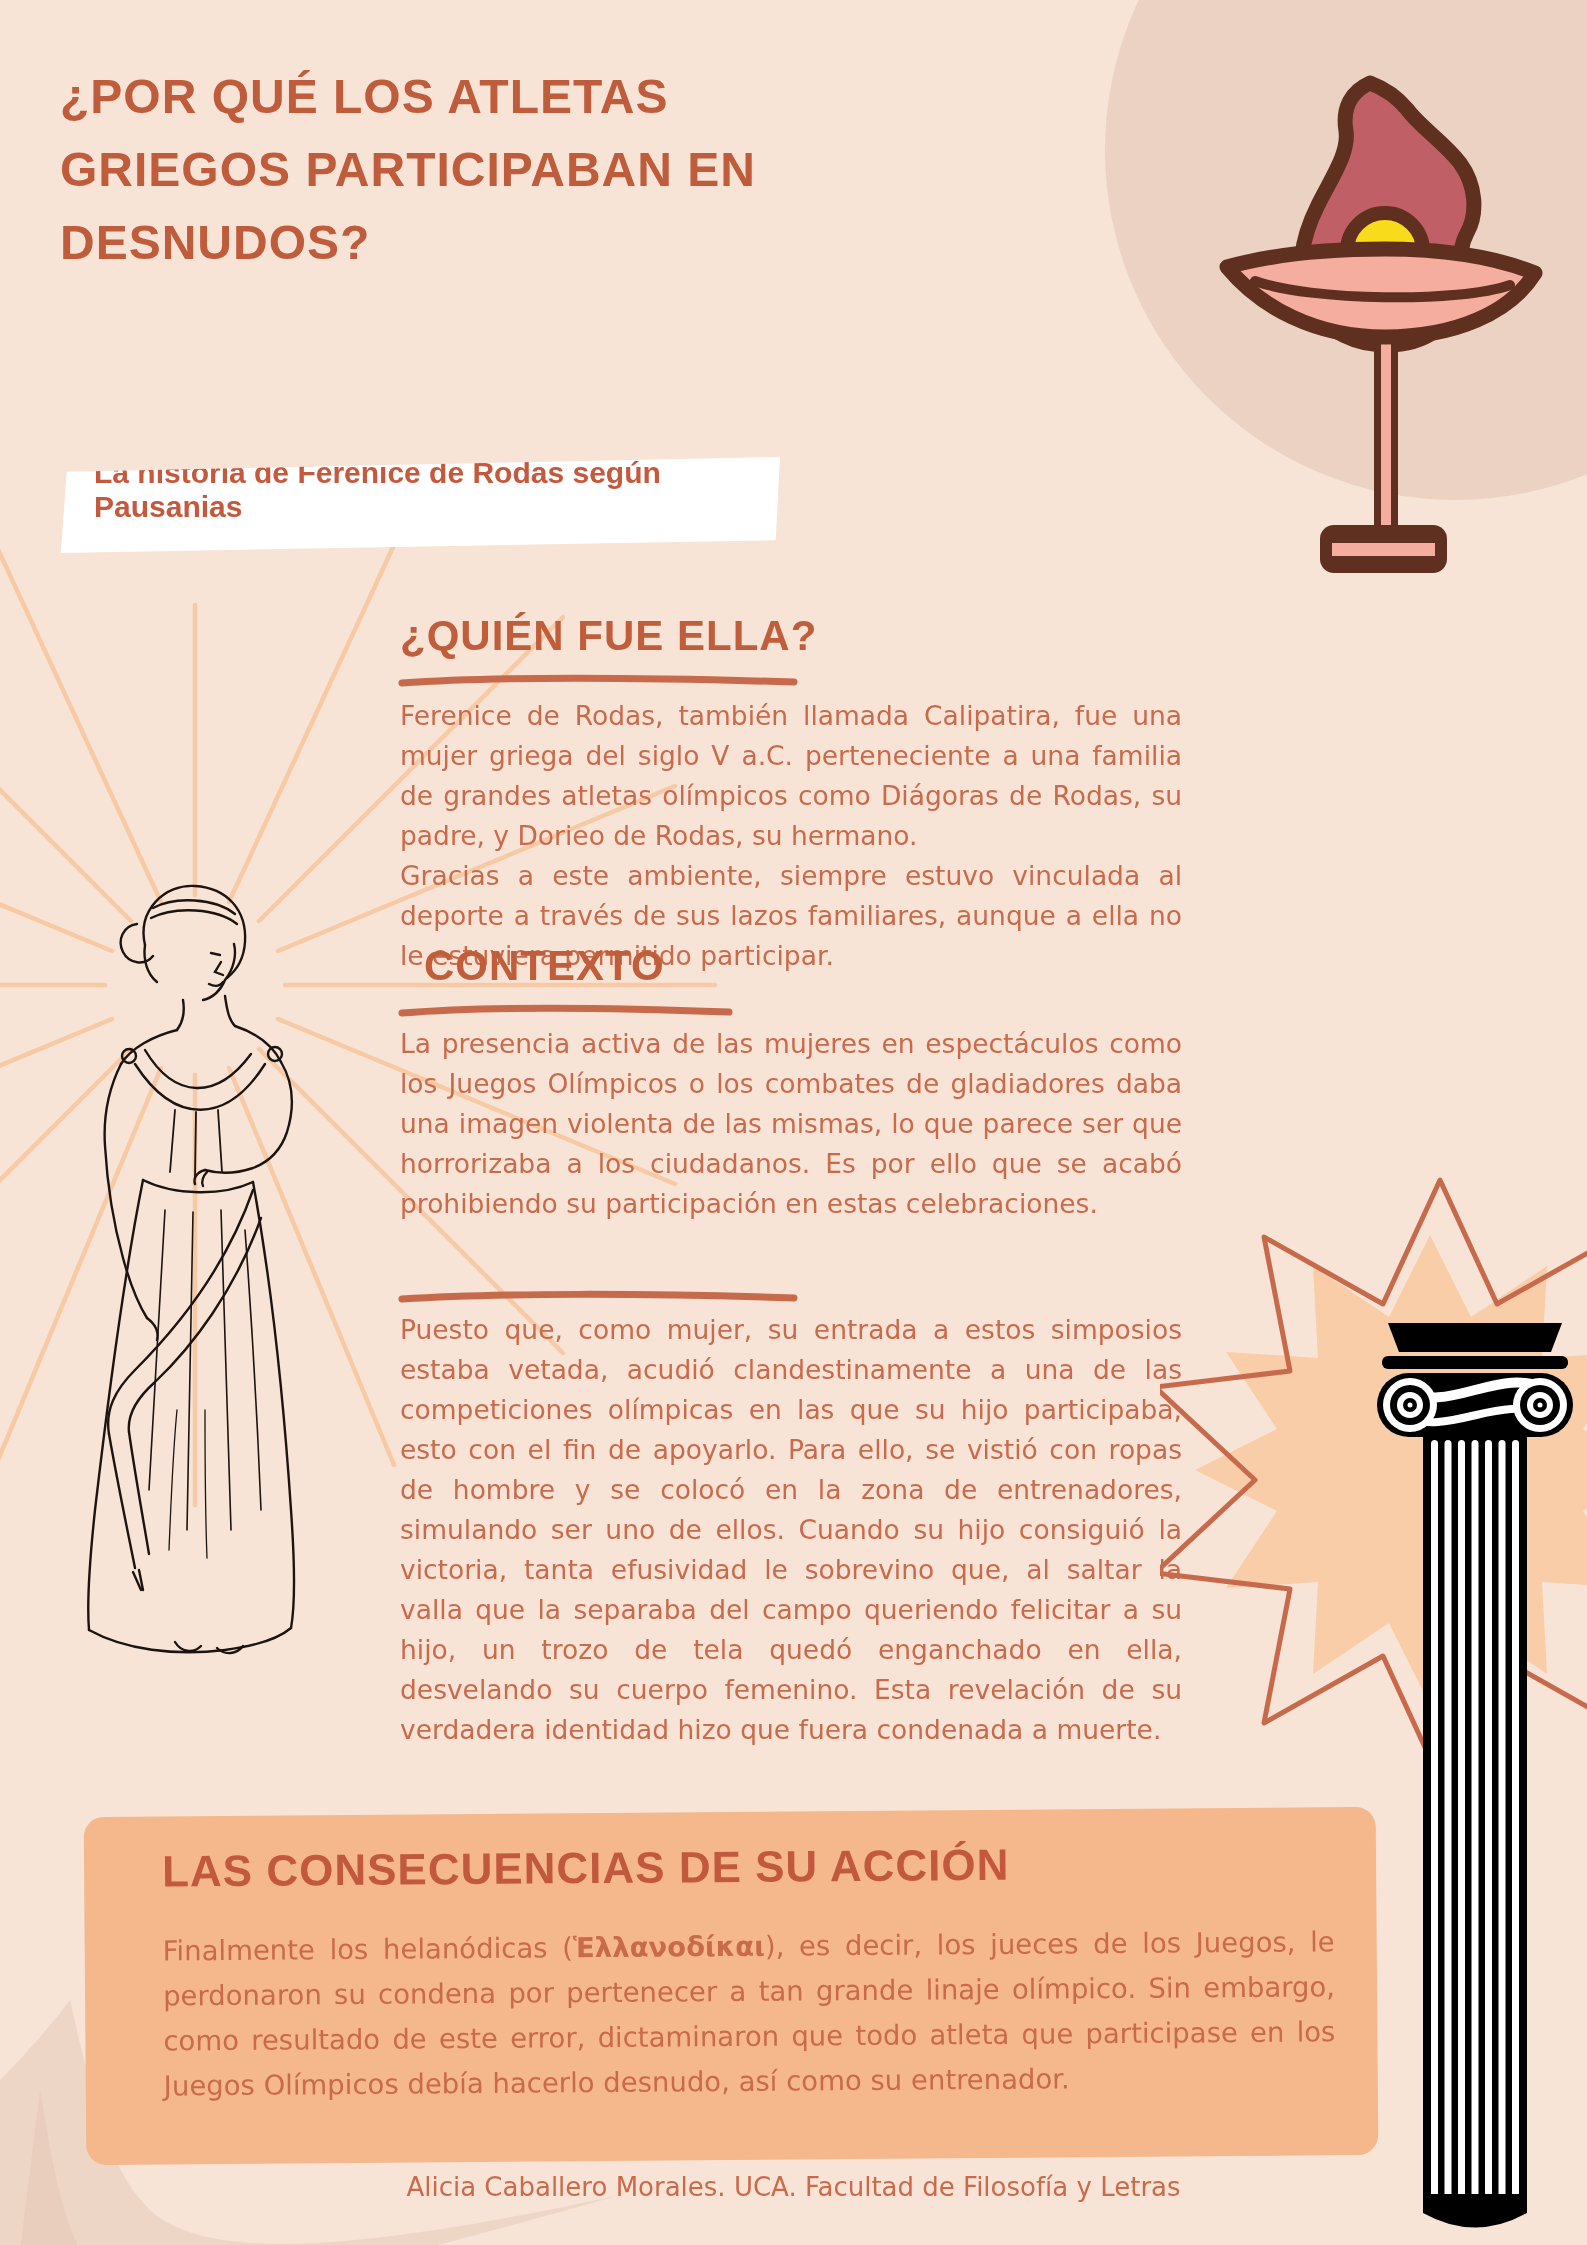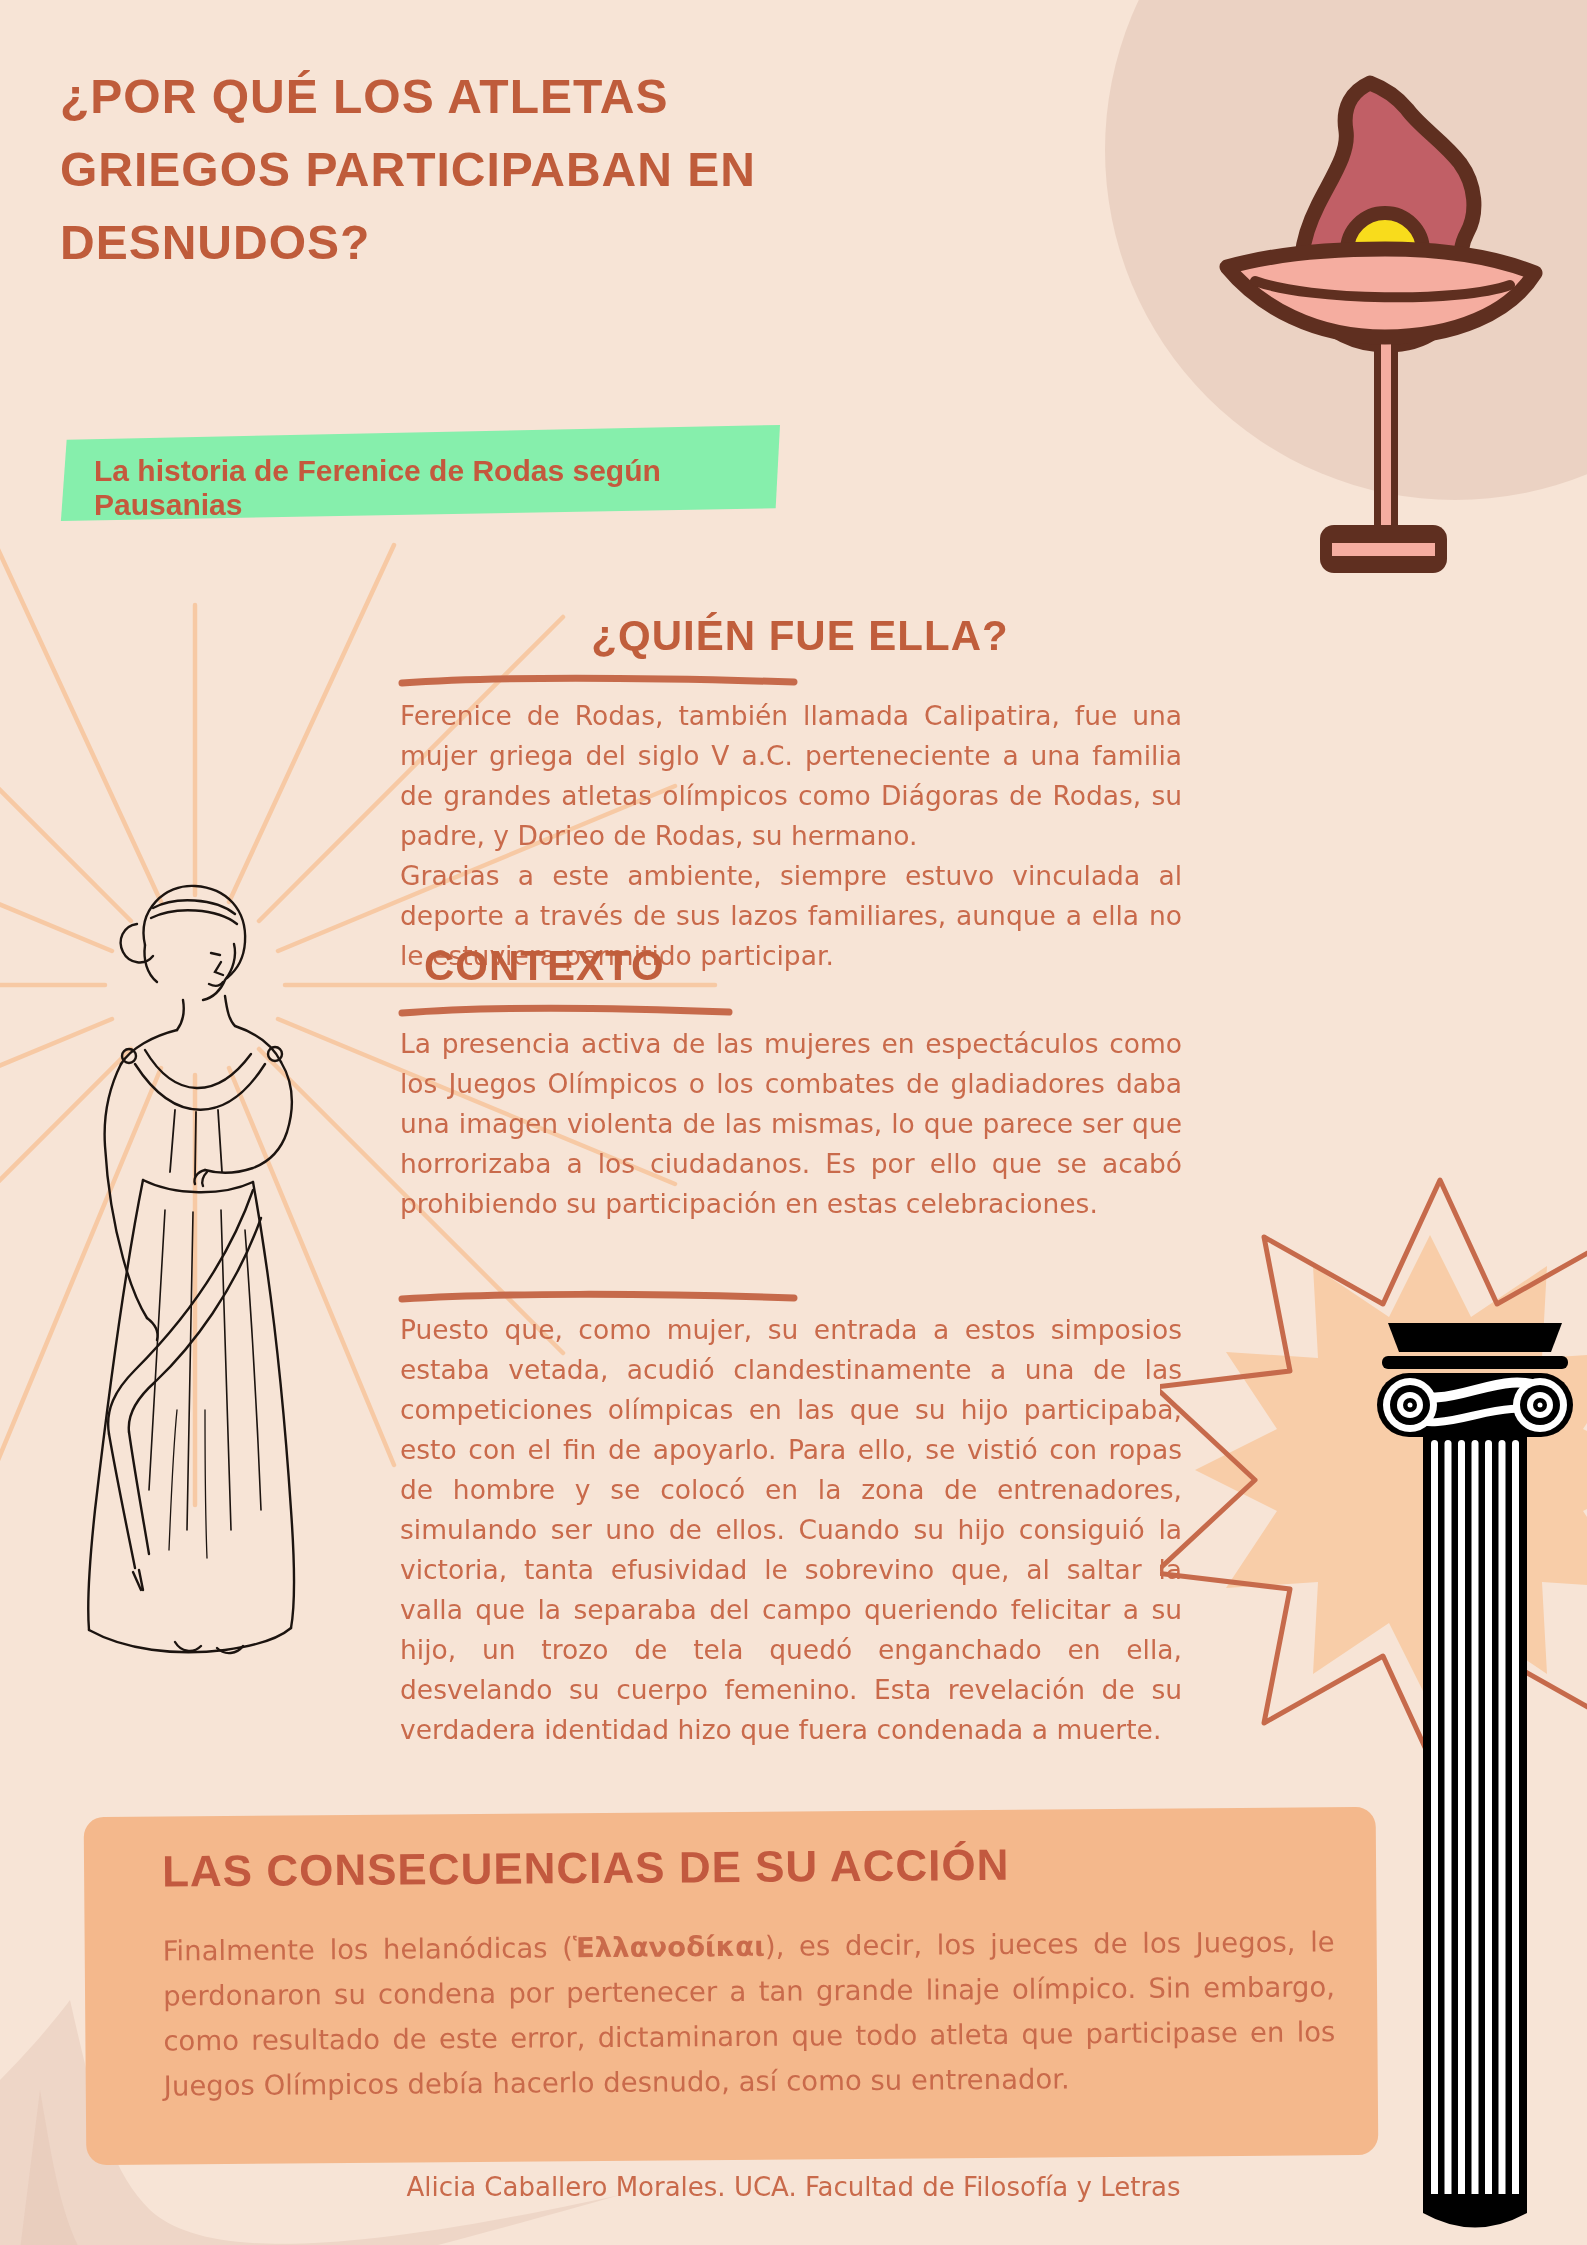--- a/index.html
+++ b/index.html
@@ -16,24 +16,24 @@
   }
   
   #title{
     left:60px; top:60px; width:1060px;
     font-family:"Liberation Sans", sans-serif;
     font-weight:700; font-size:48px; line-height:73px;
     color:#bf5c3b; letter-spacing:1px;
   }
   
   #banner{
-    left:58px; top:424px; width:722px; height:98px;
-    background:#86efac;
+    left:58px; top:456px; width:722px; height:98px;
+    background:#ffffff;
     clip-path:polygon(1.2% 16%, 100% 1%, 99.4% 86%, 0.4% 99%);
-    display:flex; align-items:flex-end;
+    display:flex; align-items:flex-start;
   }
   #banner .txt{
     padding-left:36px; font-family:"Liberation Sans", sans-serif;
     font-weight:700; font-size:30px; color:#c4593d;
   }
   
   .sec-heading{
     left:400px; width:800px;
     font-family:"Liberation Sans", sans-serif;
     font-weight:700; font-size:42px; color:#c05e3c; letter-spacing:1px;
@@ -194,21 +194,21 @@
   <div id="title" class="abs">
     <div>¿POR QUÉ LOS ATLETAS</div>
     <div>GRIEGOS PARTICIPABAN EN</div>
     <div>DESNUDOS?</div>
   </div>
 
   <div id="banner" class="abs">
     <div class="txt">La historia de Ferenice de Rodas según Pausanias</div>
   </div>
 
-  <div class="abs sec-heading" style="top:612px;text-align:center;">¿QUIÉN FUE ELLA?</div>
+  <div class="abs sec-heading" style="top:612px;">¿QUIÉN FUE ELLA?</div>
   <svg class="abs underline" style="top:674px;" width="400" height="14">
     <path d="M4,9 C90,3 230,3 396,8" stroke="#c66a4b" stroke-width="7" fill="none" stroke-linecap="round"></path>
   </svg>
   <div class="abs body-text" style="top:696px;">
     <p>Ferenice de Rodas, también llamada Calipatira, fue una mujer griega del siglo V a.C. perteneciente a una familia de grandes atletas olímpicos como Diágoras de Rodas, su padre, y Dorieo de Rodas, su hermano.</p>
     <p>Gracias a este ambiente, siempre estuvo vinculada al deporte a través de sus lazos familiares, aunque a ella no le estuviera permitido participar.</p>
   </div>
 
   <div class="abs sec-heading" style="top:942px;margin-left:24px;">CONTEXTO</div>
   <svg class="abs underline" style="top:1004px;" width="335" height="14">

